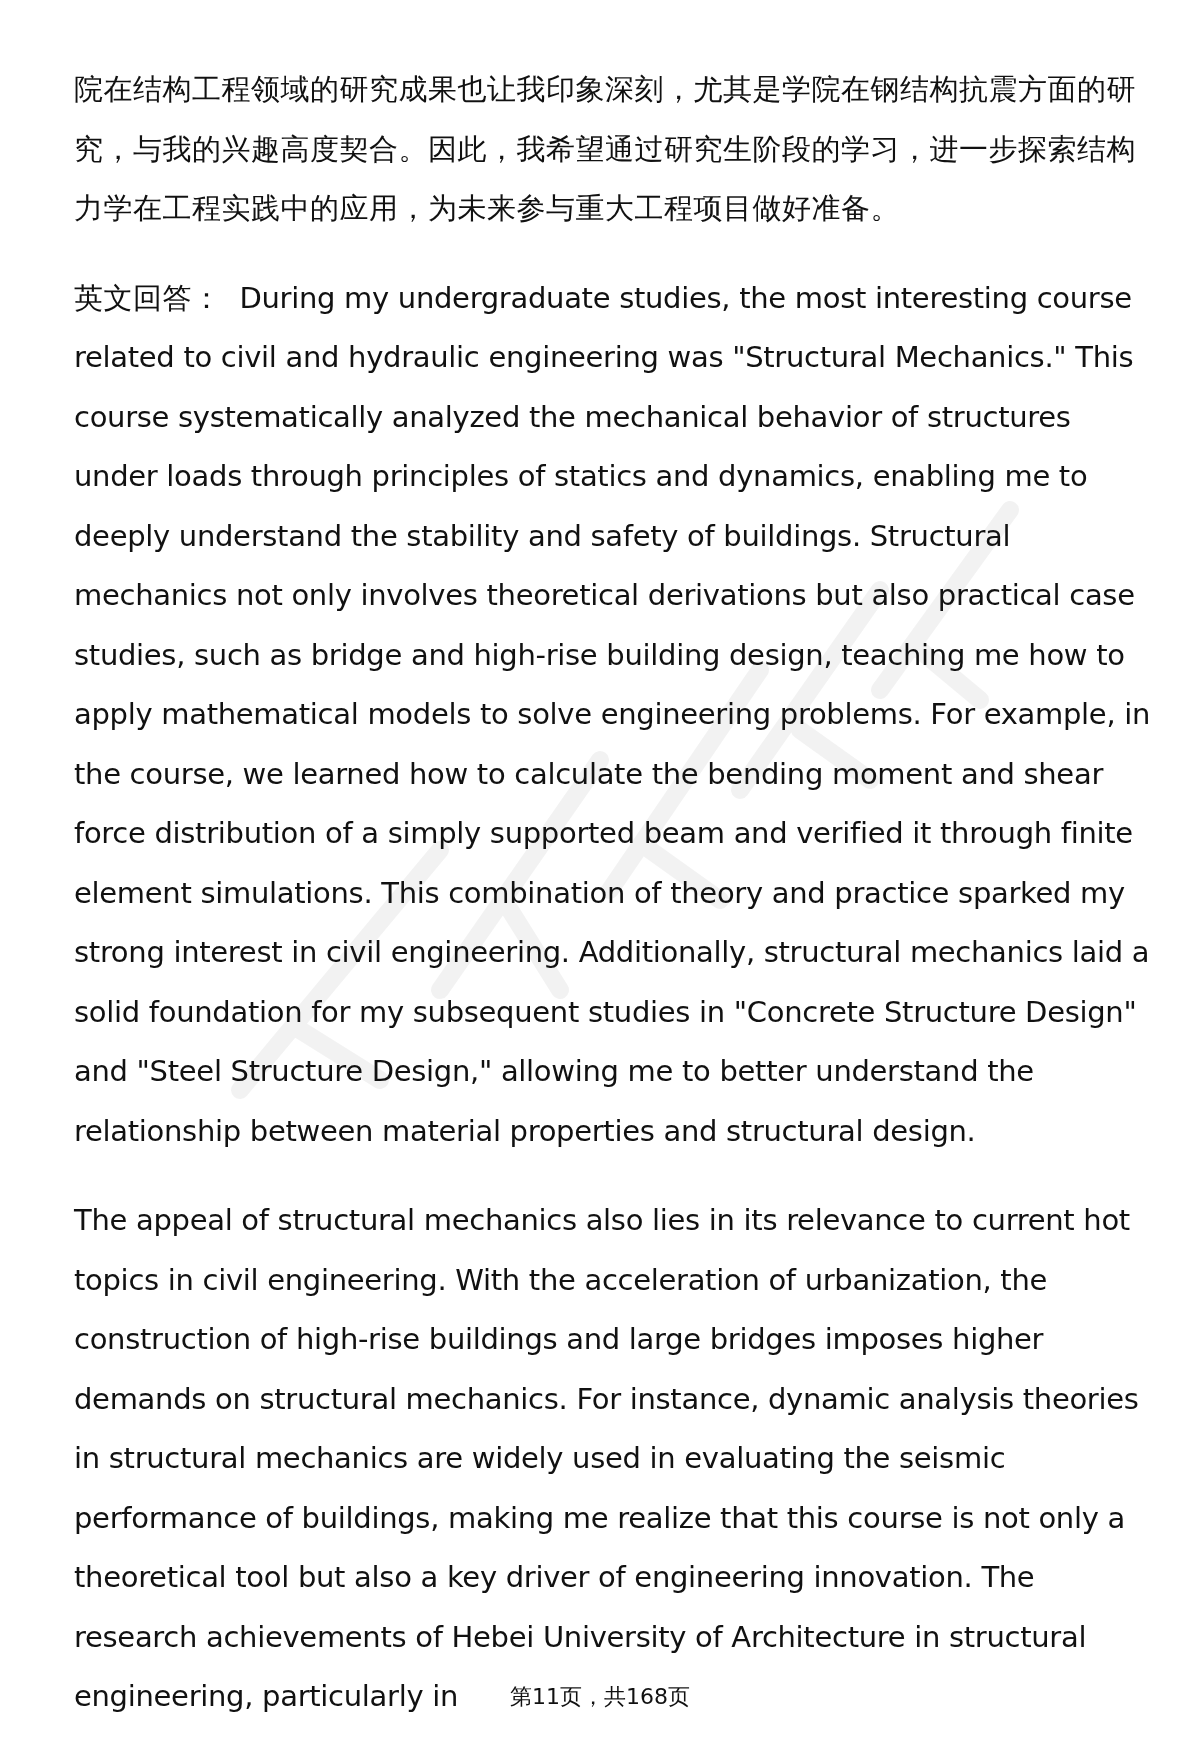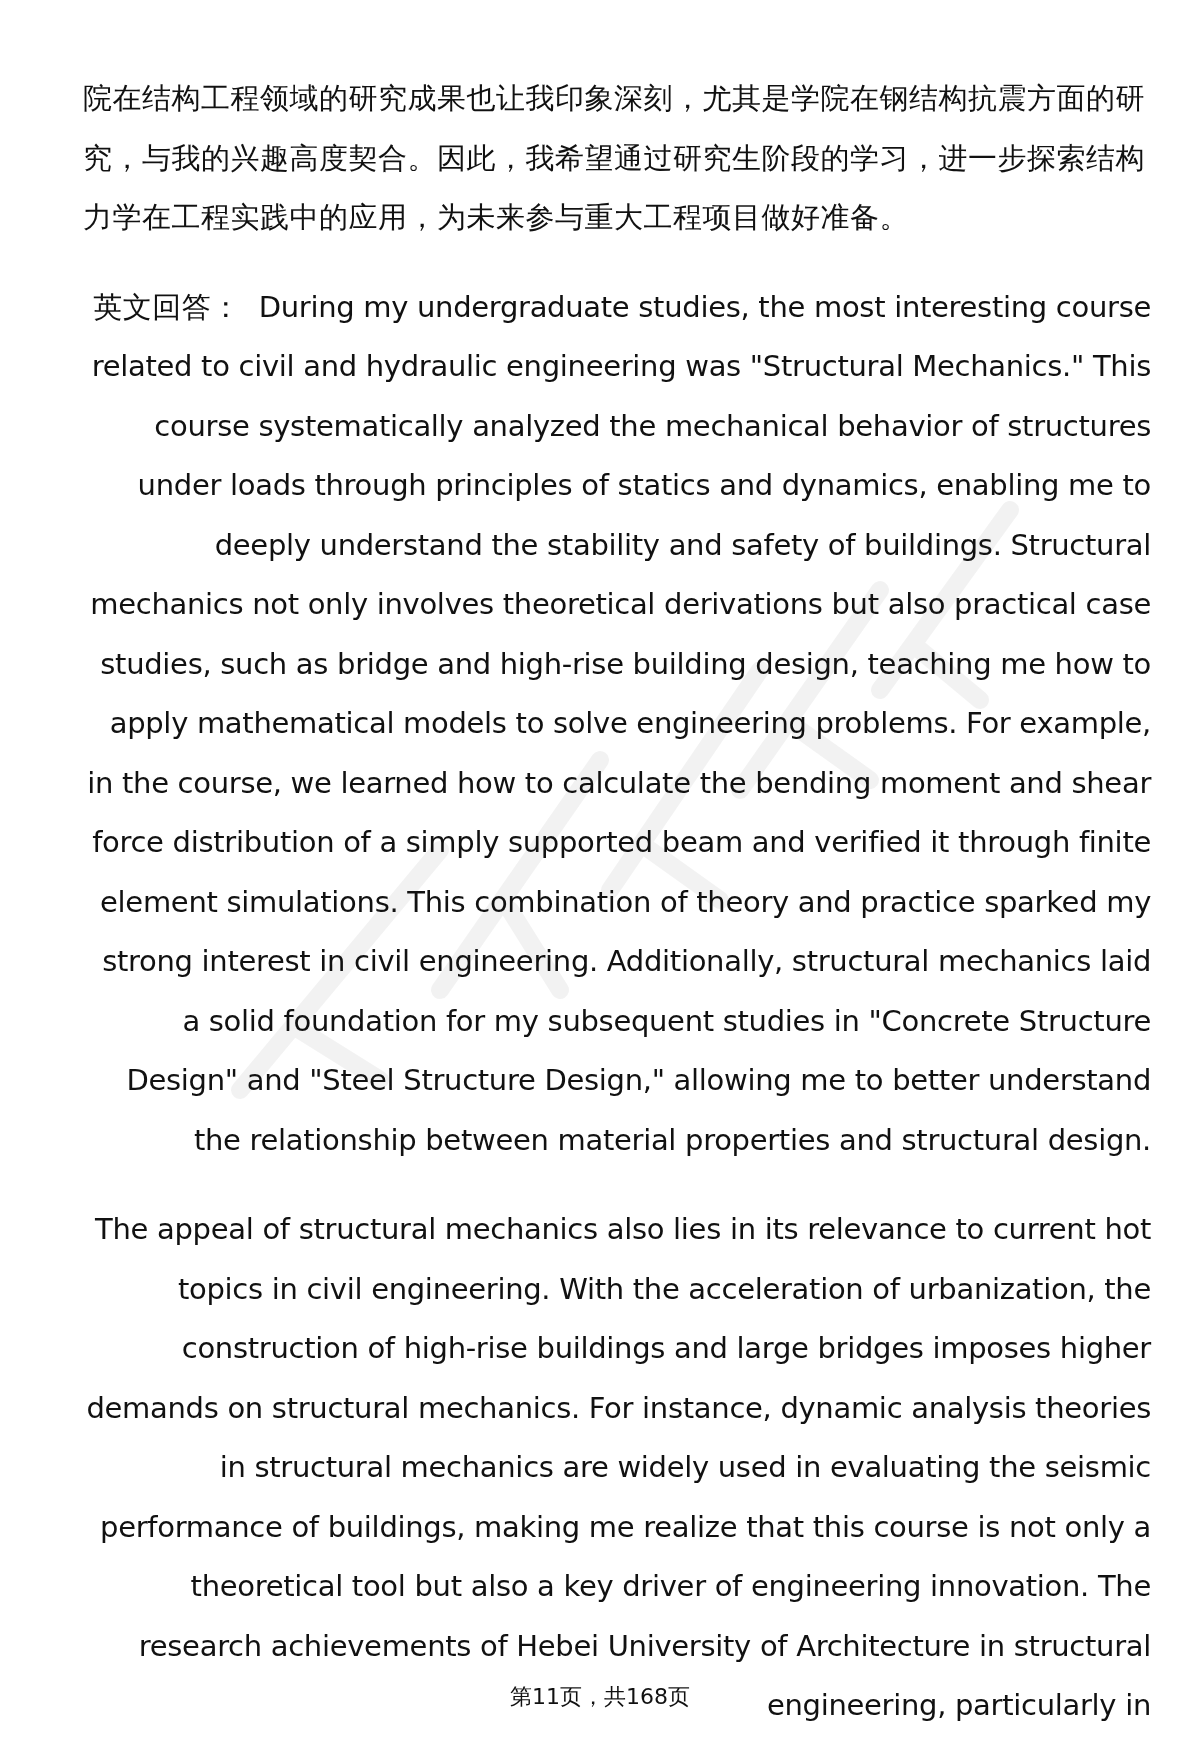--- a/index.html
+++ b/index.html
@@ -1,20 +1,20 @@
 <!DOCTYPE html>
 <html><head>
   <meta charset="utf-8">
   <style>
     html, body { margin: 0; padding: 0; background: #ffffff; }
     body { width: 1200px; height: 1755px; position: relative; overflow: hidden;
            font-family: "DejaVu Sans", "Liberation Sans", sans-serif; color: #111111; }
     .page { position: absolute; left: 74px; top: 60px; width: 1086px; }
-    .para { font-size: 29px; line-height: 59.5px; margin: 9px; letter-spacing: -0.3px; word-spacing: 0px; }
-    .para + .para { margin-top: 30px; text-align: right; }
+    .para { font-size: 29px; line-height: 59.5px; margin: 0; letter-spacing: -0.3px; word-spacing: 0px; }
+    .para + .para { margin-top: 30px; }
     .zh { letter-spacing: 0.5px; }
     .label { margin-right: 18px; }
     .footer { position: absolute; left: 0; width: 1200px; top: 1682px; text-align: center;
               font-size: 22px; color: #111; }
     .watermark { position: absolute; left: 180px; top: 430px; width: 900px; height: 700px;
                  pointer-events: none; opacity: 0.5; }
   </style>
 </head>
 <body>
 

